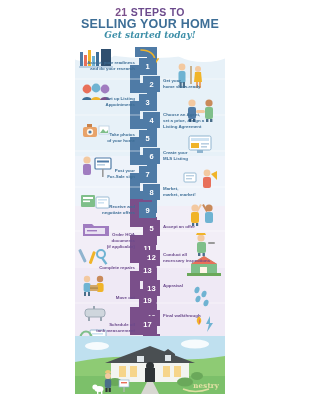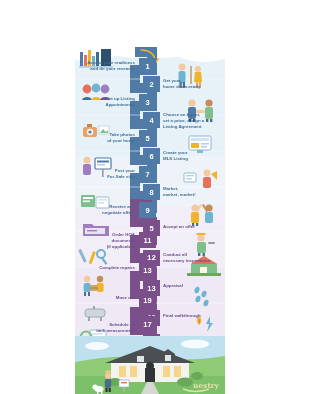--- a/index.html
+++ b/index.html
@@ -59,20 +59,27 @@
         font-family:"DejaVu Serif",serif;z-index:12;letter-spacing:.2px;margin-top:12px;}
 
   .frame-l,.frame-r{position:absolute;top:36px;width:75px;height:358px;background:#ffffff;z-index:30;}
   .frame-l{left:0;} .frame-r{left:225px;}
 </style>
 </head>
 <body>
 
 <div id="page">
 
+  <div class="header">
+    <div class="title1">
+      <span class="num">21</span><span> STEPS TO</span>
+    </div>
+    <div class="title2">SELLING YOUR HOME</div>
+    <div class="title3">Get started today!</div>
+  </div>
 
   <div class="canvas">
 
     <div class="cloudband"></div>
 
     <svg class="arrow-curve" viewBox="0 0 22 18">
       <path d="M2 2 C10 2 16 6 16 13" stroke="#f0b429" stroke-width="1.6" fill="none" stroke-linecap="round"></path>
       <path d="M12.6 11 L16 15.2 L19.2 10.8" stroke="#f0b429" stroke-width="1.6" fill="none" stroke-linecap="round" stroke-linejoin="round"></path>
     </svg>
 
@@ -286,21 +293,21 @@
     <div class="chip b" style="left:64px;top:22px;">1</div>
     <div class="chip b" style="left:68px;top:40px;">2</div>
     <div class="chip b" style="left:64px;top:58px;">3</div>
     <div class="chip b" style="left:68px;top:76px;">4</div>
     <div class="chip b" style="left:64px;top:94px;">5</div>
     <div class="chip b" style="left:68px;top:112px;">6</div>
     <div class="chip b" style="left:64px;top:130px;">7</div>
     <div class="chip b" style="left:68px;top:148px;">8</div>
     <div class="chip b" style="left:64px;top:166px;">9</div>
     <div class="chip p" style="left:68px;top:184px;">5</div>
-    <div class="chip p" style="left:64px;top:196px;">11</div>
+    <div class="chip p" style="left:64px;top:204px;">11</div>
     <div class="chip p" style="left:68px;top:214px;font-family:Liberation Mono, monospace;">12</div>
     <div class="chip p" style="left:64px;top:226px;">13</div>
     <div class="chip p" style="left:68px;top:244px;">13</div>
     <div class="chip p" style="left:64px;top:256px;">19</div>
     <div class="chip p" style="left:68px;top:274px;font-family:Liberation Serif, serif;">16</div>
     <div class="chip p" style="left:64px;top:280px;">17</div>
     <div class="chip p" style="left:68px;top:298px;">18</div>
     <div class="chip p" style="left:64px;top:310px;">19</div>
     <div class="chip p" style="left:68px;top:322px;">20</div>
     <div class="chip p" style="left:64px;top:334px;">21</div>

